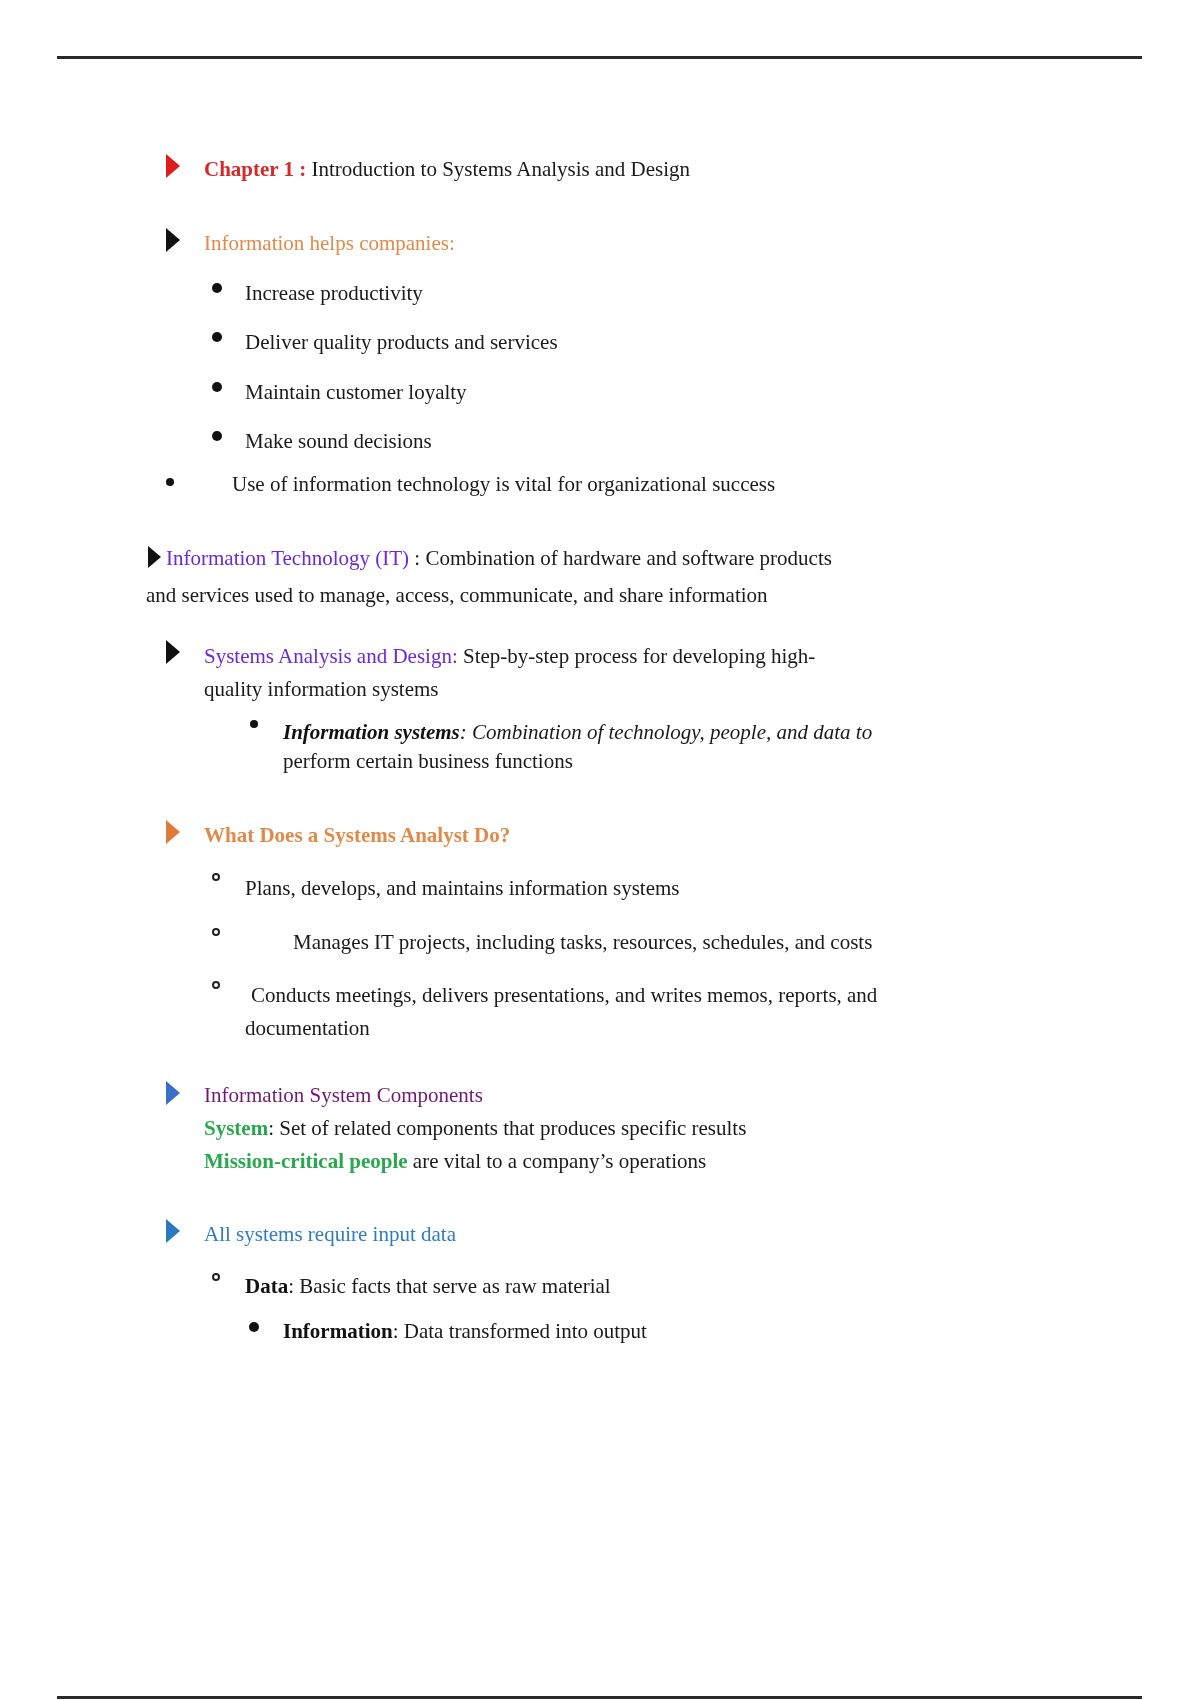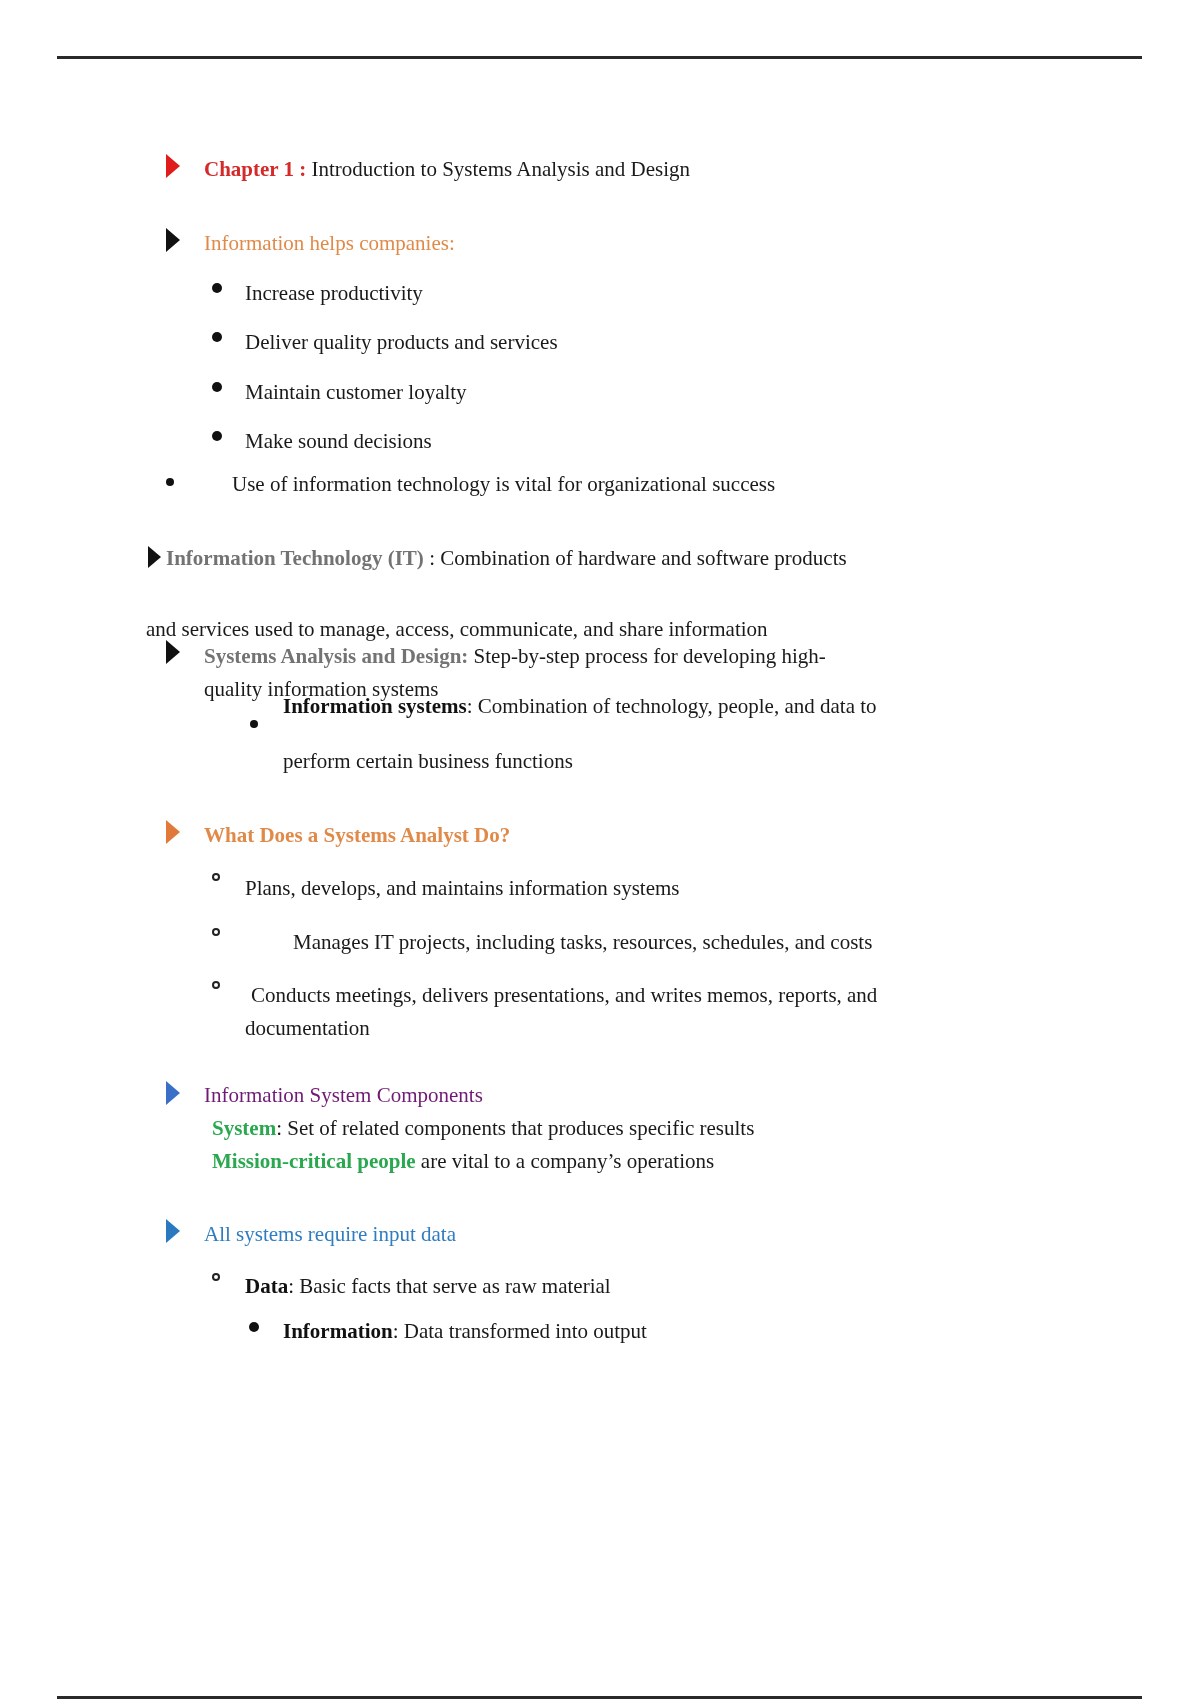--- a/index.html
+++ b/index.html
@@ -12,24 +12,24 @@
   .rule.bottom { top: 1696px; }
   .page { position: absolute; left: 0; top: 0; width: 1200px; }
   .line { position: absolute; font-size: 21px; line-height: 33px; white-space: nowrap; }
   .arrow { position: absolute; width: 0; height: 0; border-top: 12px solid transparent; border-bottom: 12px solid transparent; border-left: 14px solid #111; }
   .dot { position: absolute; width: 10px; height: 10px; border-radius: 50%; background: #111; }
   .dot.small { width: 8px; height: 8px; }
   .ring { position: absolute; width: 8px; height: 8px; border-radius: 50%; border: 2px solid #222; box-sizing: border-box; }
   .red { color: #d42a2a; font-weight: bold; }
   .orange { color: #e08a4a; }
   .orange-b { color: #e08a4a; font-weight: bold; }
-  .blue-b { color: #737373; font-weight: bold; text-align: center; }
+  .blue-b { color: #6d28d9; font-weight: normal; text-align: center; }
   .blue { color: #701a75; }
   .teal { color: #2f7cc0; }
-  .green-b { color: #2aa84f; font-weight: bold; margin-left: 8px; }
+  .green-b { color: #2aa84f; font-weight: bold; }
   .b { font-weight: bold; color: #111; }
 </style>
 </head>
 <body>
 
 <div class="rule top"></div>
 
 <div class="page">
 
   <div class="arrow" style="left:166px;top:154px;border-left-color:#e01b1b;"></div>
@@ -50,30 +50,30 @@
   <div class="dot" style="left:212px;top:431px;"></div>
   <div class="line" style="left:245px;top:425px;">Make sound decisions</div>
 
   <div class="dot small" style="left:166px;top:478px;"></div>
   <div class="line" style="left:204px;top:468px;margin-left:28px;">Use of information technology is vital for organizational success</div>
 
   <div class="arrow" style="left:148px;top:546px;border-top-width:11px;border-bottom-width:11px;border-left-width:13px;"></div>
   <div class="line" style="left:166px;top:542px;">
     <span class="blue-b">Information Technology (IT)</span><span> : </span><span>Combination of hardware and software products</span>
   </div>
-  <div class="line" style="left:146px;top:613px;">and services used to manage, access, communicate, and share information</div>
+  <div class="line" style="left:146px;top:579px;">and services used to manage, access, communicate, and share information</div>
 
   <div class="arrow" style="left:166px;top:640px;"></div>
   <div class="line" style="left:204px;top:640px;">
     <span class="blue-b">Systems Analysis and Design:</span><span> Step-by-step process for developing high-</span>
   </div>
   <div class="line" style="left:204px;top:673px;">quality information systems</div>
 
   <div class="dot small" style="left:250px;top:720px;"></div>
-  <div class="line" style="left:283px;top:690px;">
+  <div class="line" style="left:283px;top:716px;font-style:italic;">
     <span class="b">Information systems</span><span>: Combination of technology, people, and data to</span>
   </div>
   <div class="line" style="left:283px;top:745px;">perform certain business functions</div>
 
   <div class="arrow" style="left:166px;top:820px;border-left-color:#e07a3a;"></div>
   <div class="line orange-b" style="left:204px;top:819px;">What Does a Systems Analyst Do?</div>
 
   <div class="ring" style="left:212px;top:873px;"></div>
   <div class="line" style="left:245px;top:872px;text-align:center;">Plans, develops, and maintains information systems</div>
   <div class="ring" style="left:212px;top:928px;"></div>

